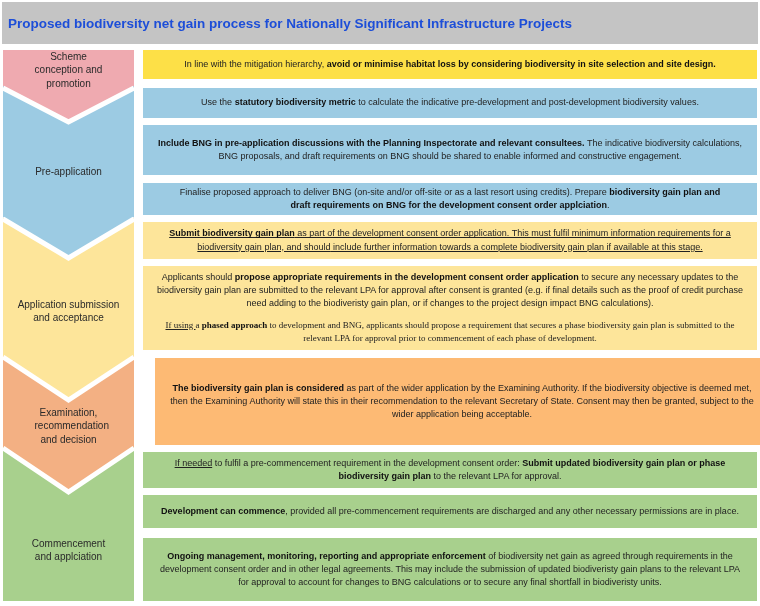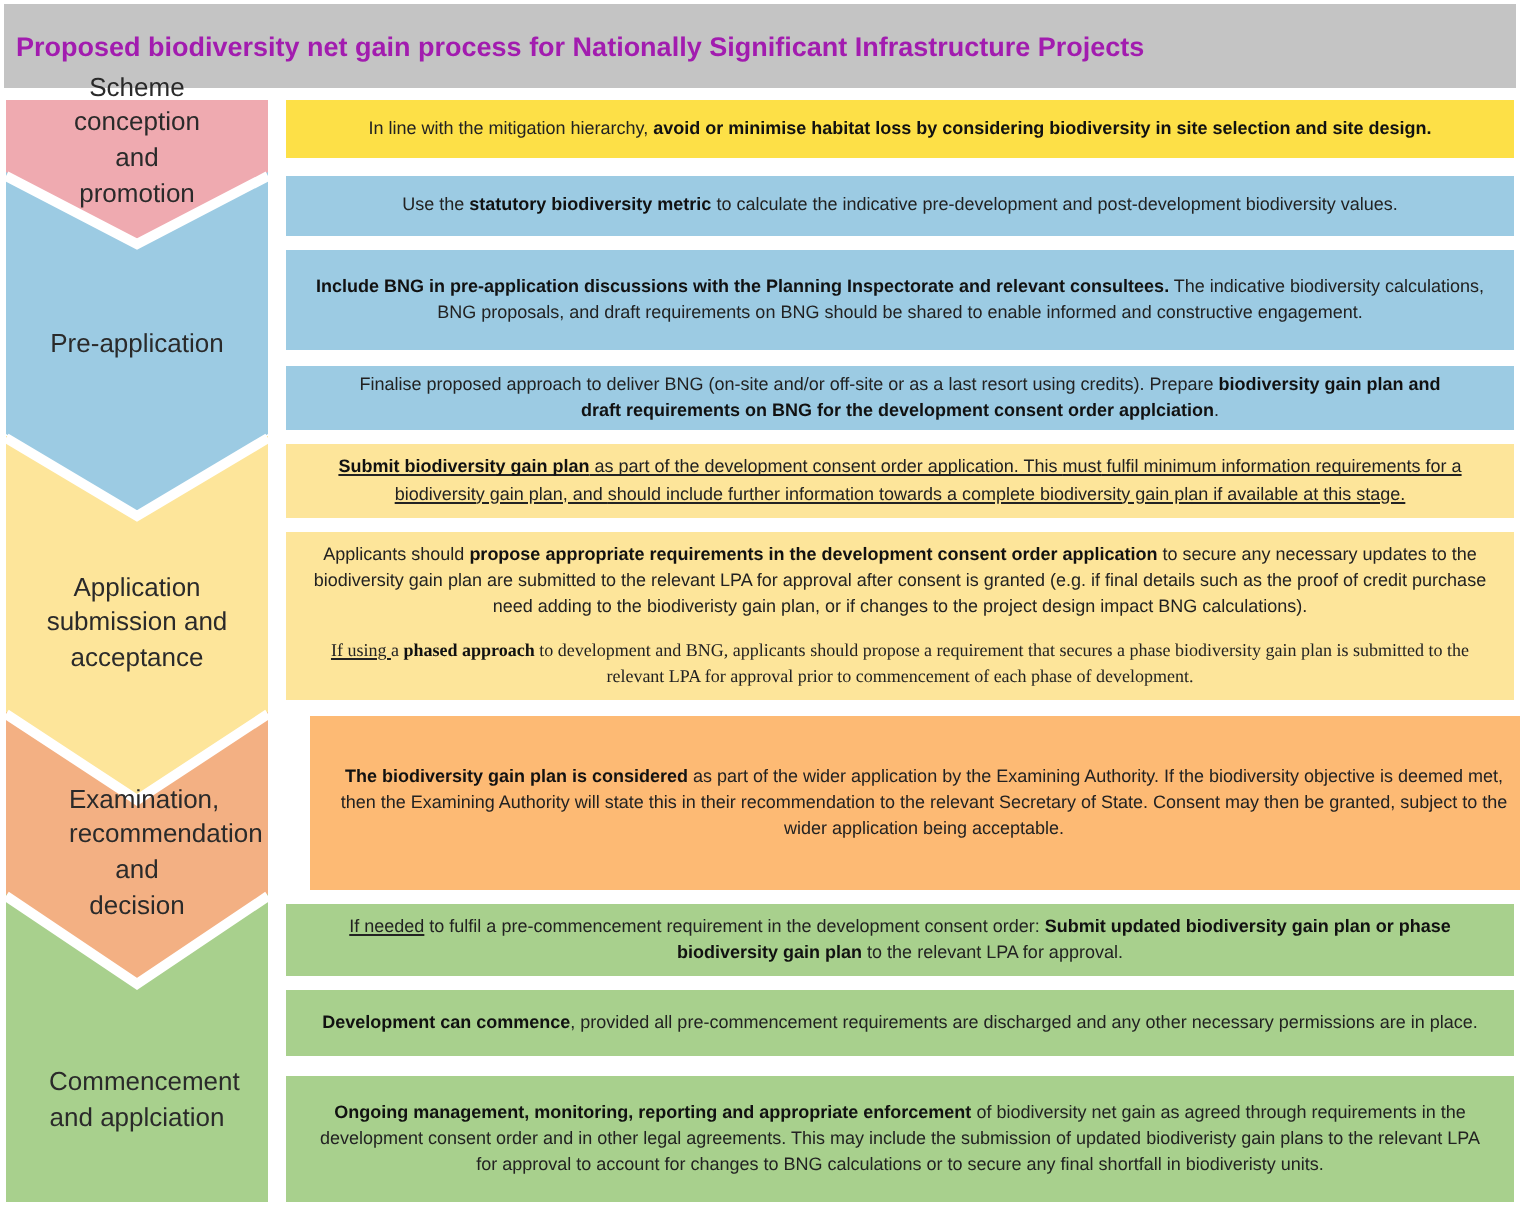--- a/index.html
+++ b/index.html
@@ -2,27 +2,27 @@
 <html><head>
 <meta charset="utf-8">
 <style>
   * { box-sizing: border-box; margin: 0; padding: 0; }
   html, body { width: 760px; height: 606px; background: #ffffff; overflow: hidden; }
   body { font-family: "Liberation Sans", sans-serif; color: #222; position: relative; }
 
   .title-bar {
     position: absolute; left: 2px; top: 2px; width: 756px; height: 42px;
     background: #c4c4c4; display: flex; align-items: center; padding-left: 6px;
-    font-weight: bold; font-size: 13.5px; color: #a21caf;
+    font-weight: bold; font-size: 13.5px; color: #1d4ed8;
   }
 
   .stage {
     position: absolute; left: 3px; width: 131px;
     display: flex; align-items: center; justify-content: center; text-align: center;
-    font-size: 13px; line-height: 1.35; color: #2a2a2a;
+    font-size: 10px; line-height: 1.35; color: #2a2a2a;
   }
   .stage span { display: block; padding: 0 6px; }
 
   .box {
     position: absolute; left: 143px; width: 614px;
     display: flex; align-items: center; justify-content: center; text-align: center;
     font-size: 9px; line-height: 1.45; color: #222; padding: 0 8px;
   }
   .box-inner { display: block; }
   .box p + p { margin-top: 9px; font-family: Liberation Serif, serif; }

